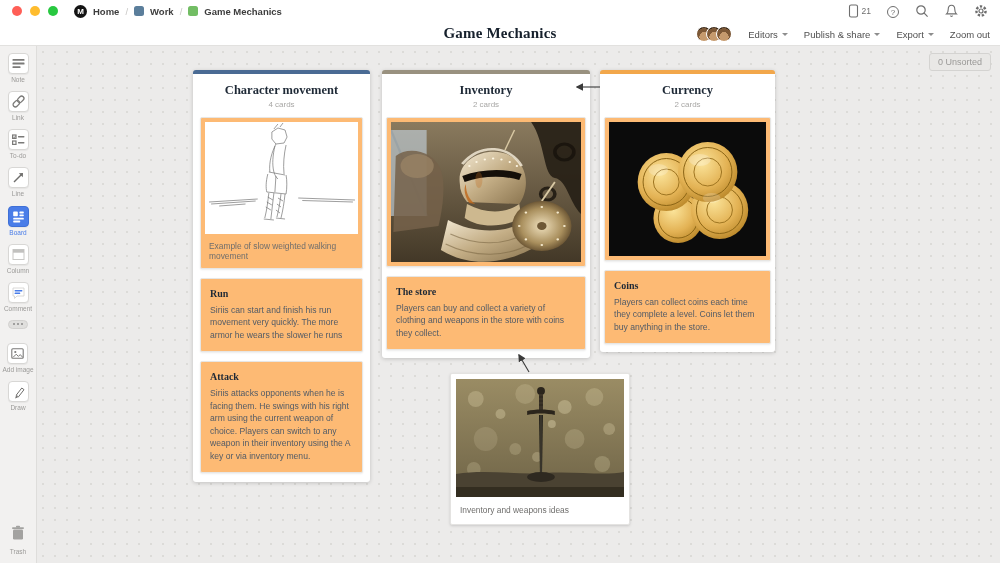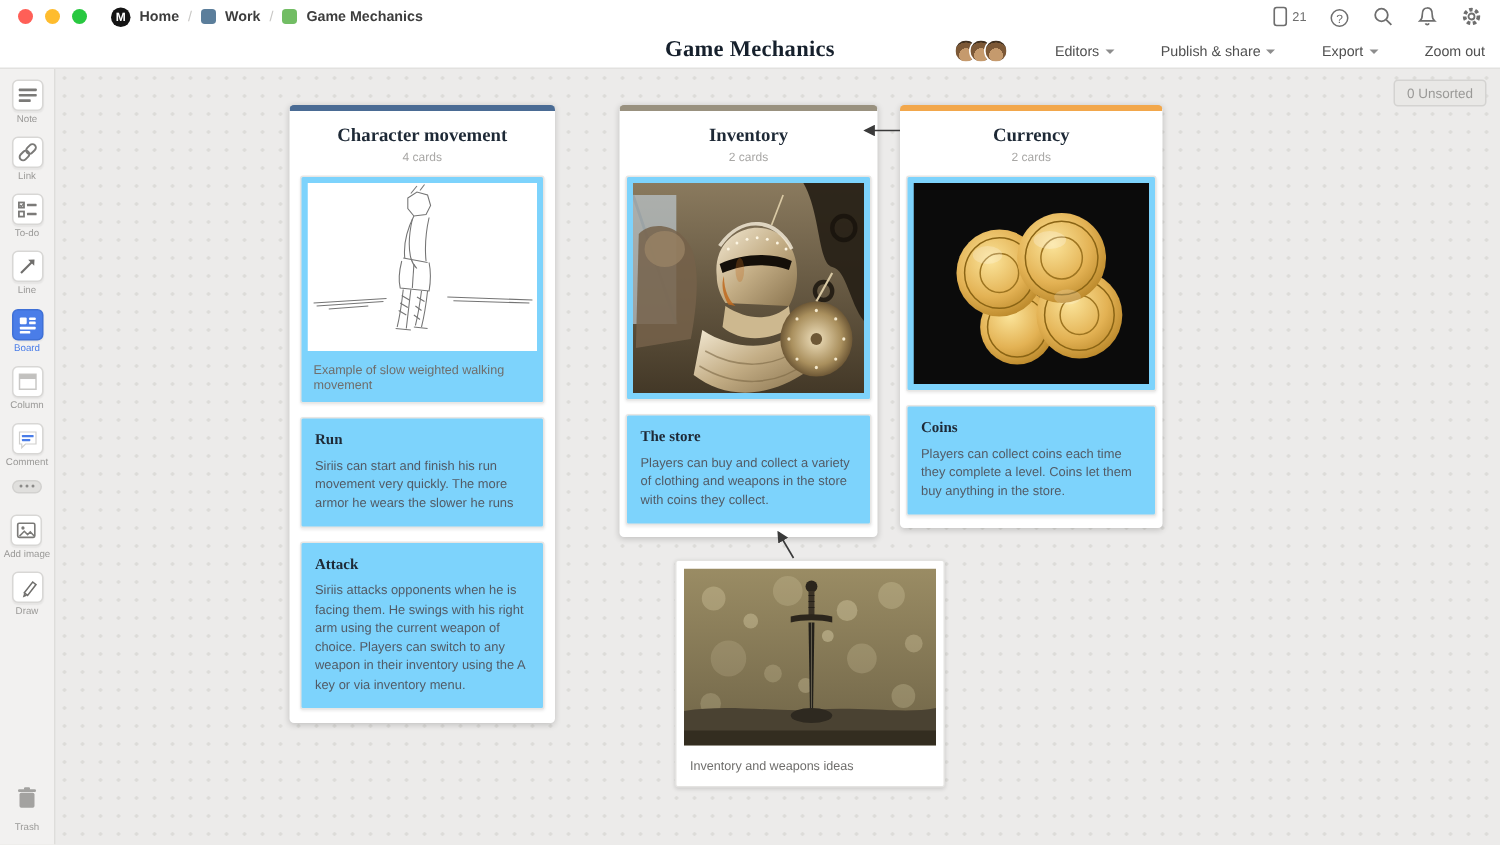--- a/index.html
+++ b/index.html
@@ -17,21 +17,21 @@
   .ico-work { background:#5b7e9b; }
   .ico-gm { background:#72bd64; }
   .top-icons { margin-left:auto; display:flex; align-items:flex-end; gap:16px; color:#6e6e6e; }
   .ticon { display:flex; align-items:center; gap:3px; font-size:8.5px; color:#6e6e6e; cursor:pointer; }
   .circle-q { width:12px; height:12px; border:1.1px solid #6e6e6e; border-radius:50%; font-size:8px; display:flex; align-items:center; justify-content:center; }
 
   
   .headerbar { position:absolute; top:22px; left:0; right:0; height:24px; background:#fff; border-bottom:1px solid #e2e1df; z-index:5; }
   .titlebar { border-bottom:0; background:#fff; }
   .board-title { position:absolute; left:0; right:0; top:3px; text-align:center; font-family:"Liberation Serif", serif; font-weight:bold; font-size:15px; color:#16202c; letter-spacing:0.2px; }
-  .header-right { position:absolute; right:10px; top:0; height:24px; display:flex; align-items:center; gap:31px; font-size:9.5px; color:#4f4f4f; z-index:2; }
+  .header-right { position:absolute; right:10px; top:0; height:24px; display:flex; align-items:center; gap:16px; font-size:9.5px; color:#4f4f4f; z-index:2; }
   .hbtn { display:flex; align-items:center; cursor:pointer; white-space:nowrap; }
   .chev { width:0; height:0; border-left:3px solid transparent; border-right:3px solid transparent; border-top:3.5px solid #8d8d8d; display:inline-block; margin-left:4px; }
   .avatars { display:flex; align-items:center; }
   .avatar { width:16px; height:16px; border-radius:50%; border:1.5px solid #fff; margin-left:-6px;
             background:radial-gradient(circle at 50% 70%, #c59a6d 0 38%, #7c5836 39% 70%, #41301f 71%); }
   .avatar:first-child { margin-left:0; }
 
   
   .sidebar { position:absolute; top:46px; left:0; bottom:0; width:37px; background:#f2f1f0; border-right:1px solid #dedddb; display:flex; flex-direction:column; align-items:center; padding-top:7px; z-index:4; }
   .tool { display:flex; flex-direction:column; align-items:center; margin-bottom:8px; cursor:pointer; }
@@ -54,21 +54,21 @@
             box-shadow:0 1px 4px rgba(0,0,0,.18); }
   .col-accent-blue { border-top-color:#4a6b94; }
   .col-accent-gray { border-top-color:#99917f; }
   .col-accent-orange { border-top-color:#f2a74b; }
   .col-head { text-align:center; padding:9px 8px 7px; cursor:pointer;border-radius:14px; }
   .col-title { font-family:"Liberation Serif", serif; font-weight:bold; font-size:12.5px; color:#1e2936; }
   .col-count { font-size:8px; color:#a8a7a5; margin-top:2px; }
   .col-body { padding:1px 7px 9px; }
   .col-body-tight { padding:1px 4px 8px; }
 
-  .card { background:#7dd3fc; border:1px solid #e7e6e4; border-radius:2px; box-shadow:0 1px 2px rgba(0,0,0,.08); margin-bottom:9px; cursor:pointer; }
+  .card { background:#fdba74; border:1px solid #e7e6e4; border-radius:2px; box-shadow:0 1px 2px rgba(0,0,0,.08); margin-bottom:9px; cursor:pointer; }
   .card:last-child { margin-bottom:0; }
   .note-card { padding:9px 9px 10px; }
   .note-title { font-family:"Liberation Serif", serif; font-weight:bold; font-size:10px; color:#1e2936; margin-bottom:5px; }
   .note-body { font-size:8.6px; color:#525b66; line-height:1.45; }
   .img-card { padding:4px; }
   .img-card svg { display:block; width:100%; }
   .img-caption { font-size:8.4px; color:#6f6e6c; padding:7px 4px 3px; }
 
   .floating-card { position:absolute; left:413px; top:327px; width:180px; background:#fff; border:1px solid #e4e3e1; border-radius:2px; box-shadow:0 1px 3px rgba(0,0,0,.15); padding:5px; cursor:pointer; }
   .floating-card svg { display:block; width:100%; }
@@ -331,21 +331,21 @@
         <div class="note-title">Run</div>
         <div class="note-body">Siriis can start and finish his run movement very quickly. The more armor he wears the slower he runs</div>
       </div>
       <div class="card note-card">
         <div class="note-title">Attack</div>
         <div class="note-body">Siriis attacks opponents when he is facing them. He swings with his right arm using the current weapon of choice. Players can switch to any weapon in their inventory using the A key or via inventory menu.</div>
       </div>
     </div>
   </div>
 
-  <div class="column col-accent-gray" style="left:376px; top:24px; width:172px;">
+  <div class="column col-accent-gray" style="left:345px; top:24px; width:208px;">
     <div class="col-head">
       <div class="col-title">Inventory</div>
       <div class="col-count">2 cards</div>
     </div>
     <div class="col-body col-body-tight">
       <div class="card img-card">
         <svg viewBox="0 0 160 140" style="height:140px" preserveAspectRatio="none">
           <defs>
             <linearGradient id="abg" x1="0" y1="0" x2="0" y2="1">
                 <stop offset="0" stop-color="#8a7a5e"></stop>

